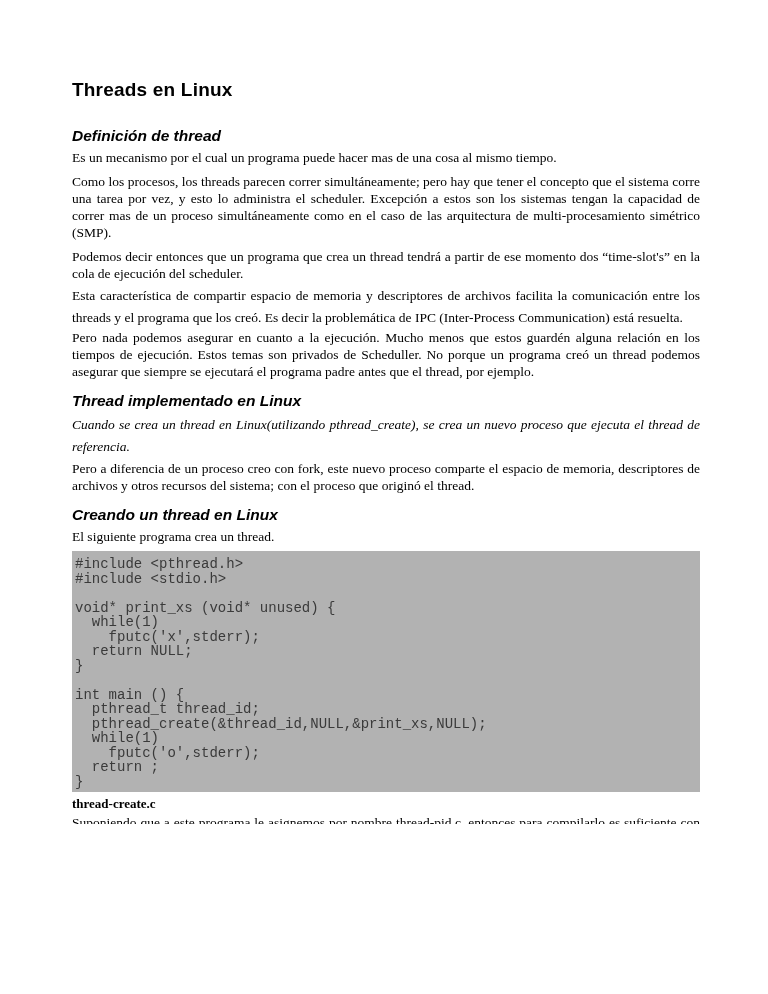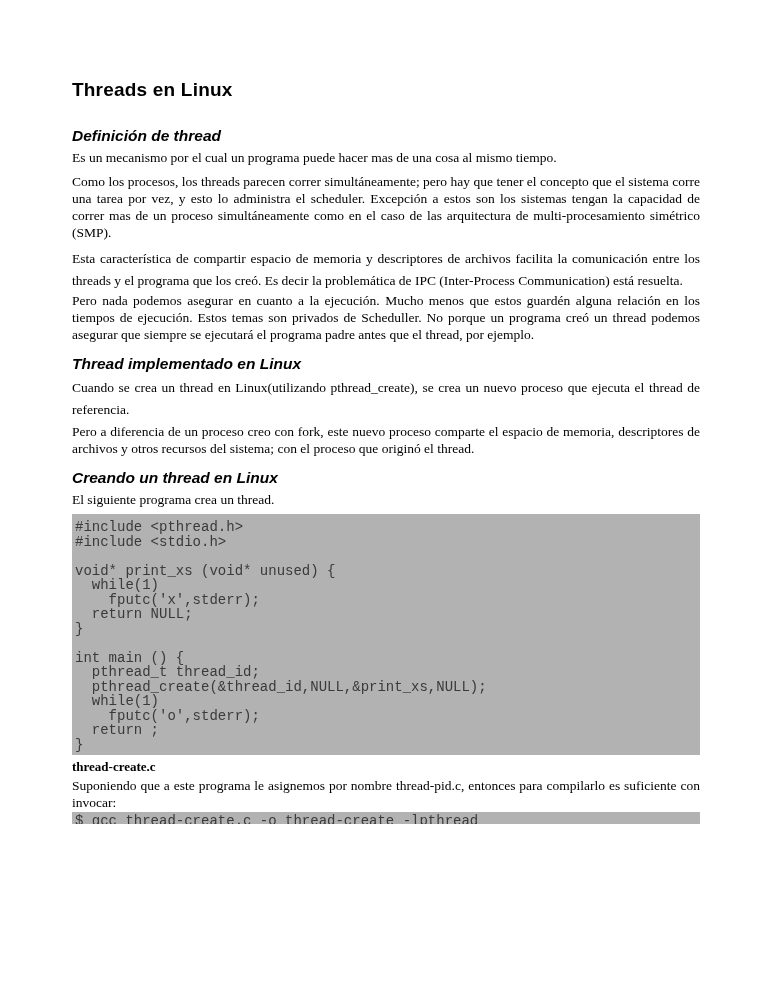--- a/index.html
+++ b/index.html
@@ -28,21 +28,21 @@
     margin: 12px 0 4px 0;
   }
   p.body-par {
     font: 13.5px/17px "Liberation Serif", serif;
     margin: 0 0 7px 0;
     text-align: justify;
   }
   p.wide { line-height: 22px; }
   p.mb0 { margin-bottom: 0; }
   p.mb1 { margin-bottom: 1px; }
-  p.mb2 { margin-bottom: 2px; }
+  p.mb2 { margin-bottom: 2px; font-style: italic; }
   p.mb3 { margin-bottom: 3px; }
   p.mb5 { }
   p.mt4 { }
   pre.code-block {
     background: var(--code-bg);
     color: var(--code-text);
     font: 14px/14.5px "Liberation Mono", monospace;
     white-space: pre;
     margin: 6px 0 0 0;
     padding: 6px 4px 3px 3px;
@@ -65,20 +65,21 @@
 </head>
 <body>
 
 <main class="page">
 
   <h1 class="doc-title">Threads en Linux</h1>
 
   <h2 class="sec-heading">Definición de thread</h2>
   <p class="body-par mb5">Es un mecanismo por el cual un programa puede hacer mas de una cosa al mismo tiempo.</p>
   <p class="body-par">Como los procesos, los threads parecen correr simultáneamente; pero hay que tener el concepto que el sistema corre una tarea por vez, y esto lo administra el scheduler. Excepción a estos son los sistemas tengan la capacidad de correr mas de un proceso simultáneamente como en el caso de las  arquitectura de multi-procesamiento simétrico (SMP).</p>
+  <p class="body-par mb3">Podemos decir entonces que un programa que crea un thread tendrá a partir de ese momento dos “time-slot's” en la cola de ejecución del scheduler.</p>
   <p class="body-par wide mb0">Esta característica de compartir espacio de memoria y descriptores de archivos facilita la comunicación entre los threads y el programa que los creó. Es decir la problemática de IPC (Inter-Process Communication) está resuelta.</p>
   <p class="body-par mb0">Pero nada podemos asegurar en cuanto a la ejecución. Mucho menos que estos guardén alguna relación en los tiempos de ejecución. Estos temas son privados de Scheduller. No porque un programa creó un thread podemos asegurar que siempre se ejecutará el programa padre antes que el thread, por ejemplo.</p>
 
   <h2 class="sec-heading">Thread implementado en Linux</h2>
   <p class="body-par wide mb2">Cuando se crea un thread en Linux(utilizando  pthread_create), se crea un nuevo proceso que ejecuta el thread de referencia.</p>
   <p class="body-par mb0">Pero a diferencia de un proceso creo con fork, este nuevo proceso comparte el espacio de memoria, descriptores de archivos y otros recursos del sistema; con el proceso que originó el thread.</p>
 
   <h2 class="sec-heading">Creando un thread en Linux</h2>
   <p class="body-par mb0">El siguiente programa crea un thread.</p>
 

